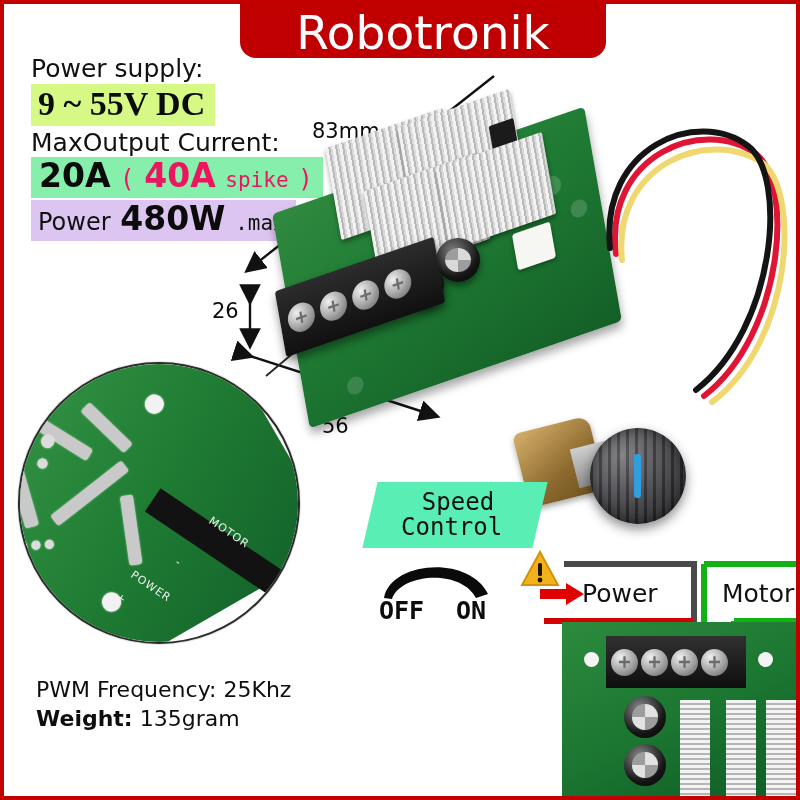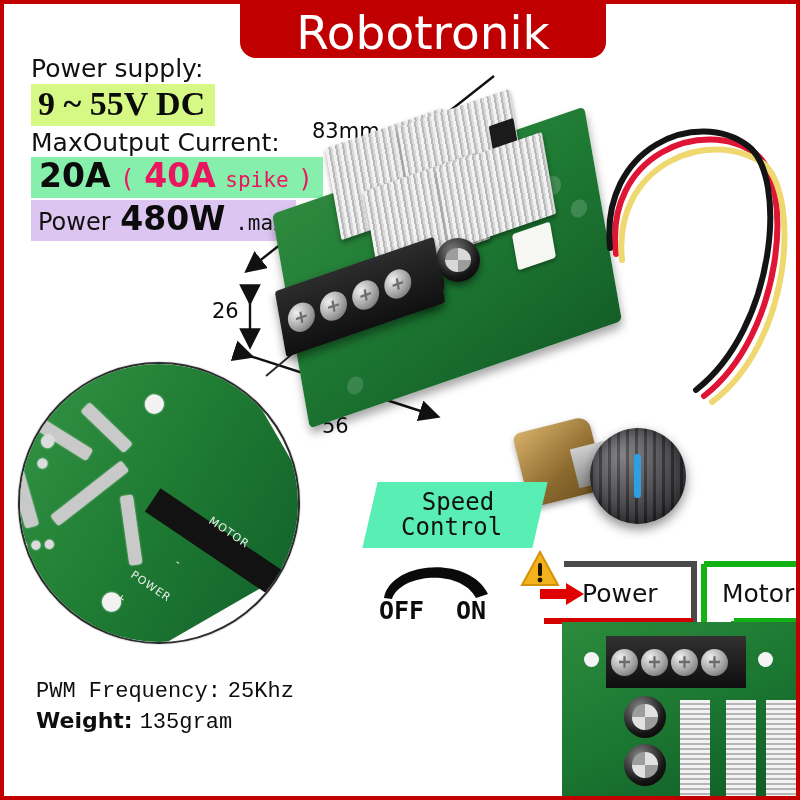--- a/index.html
+++ b/index.html
@@ -285,21 +285,21 @@
     background:repeating-linear-gradient(180deg,#f3f3f3 0 3px,#b5b5b5 3px 5px);
   }
 
   
   #bottom-specs { position:absolute; left:32px; top:672px; width:430px; }
   .bs-line {
     font-size:22px; color:#0e0e0e; line-height:1.30;
     font-family:"DejaVu Sans", sans-serif; white-space:nowrap;
   }
   .bs-line b { font-weight:700; }
-  .bs-line .reg { font-weight:400;font-family:Liberation Mono, monospace; }
+  .bs-line .reg { font-weight:400; }
 </style>
 </head>
 <body>
 
 <div id="frame">
 
   <div id="brand">
     <span id="brand-text">Robotronik</span>
   </div>
 

